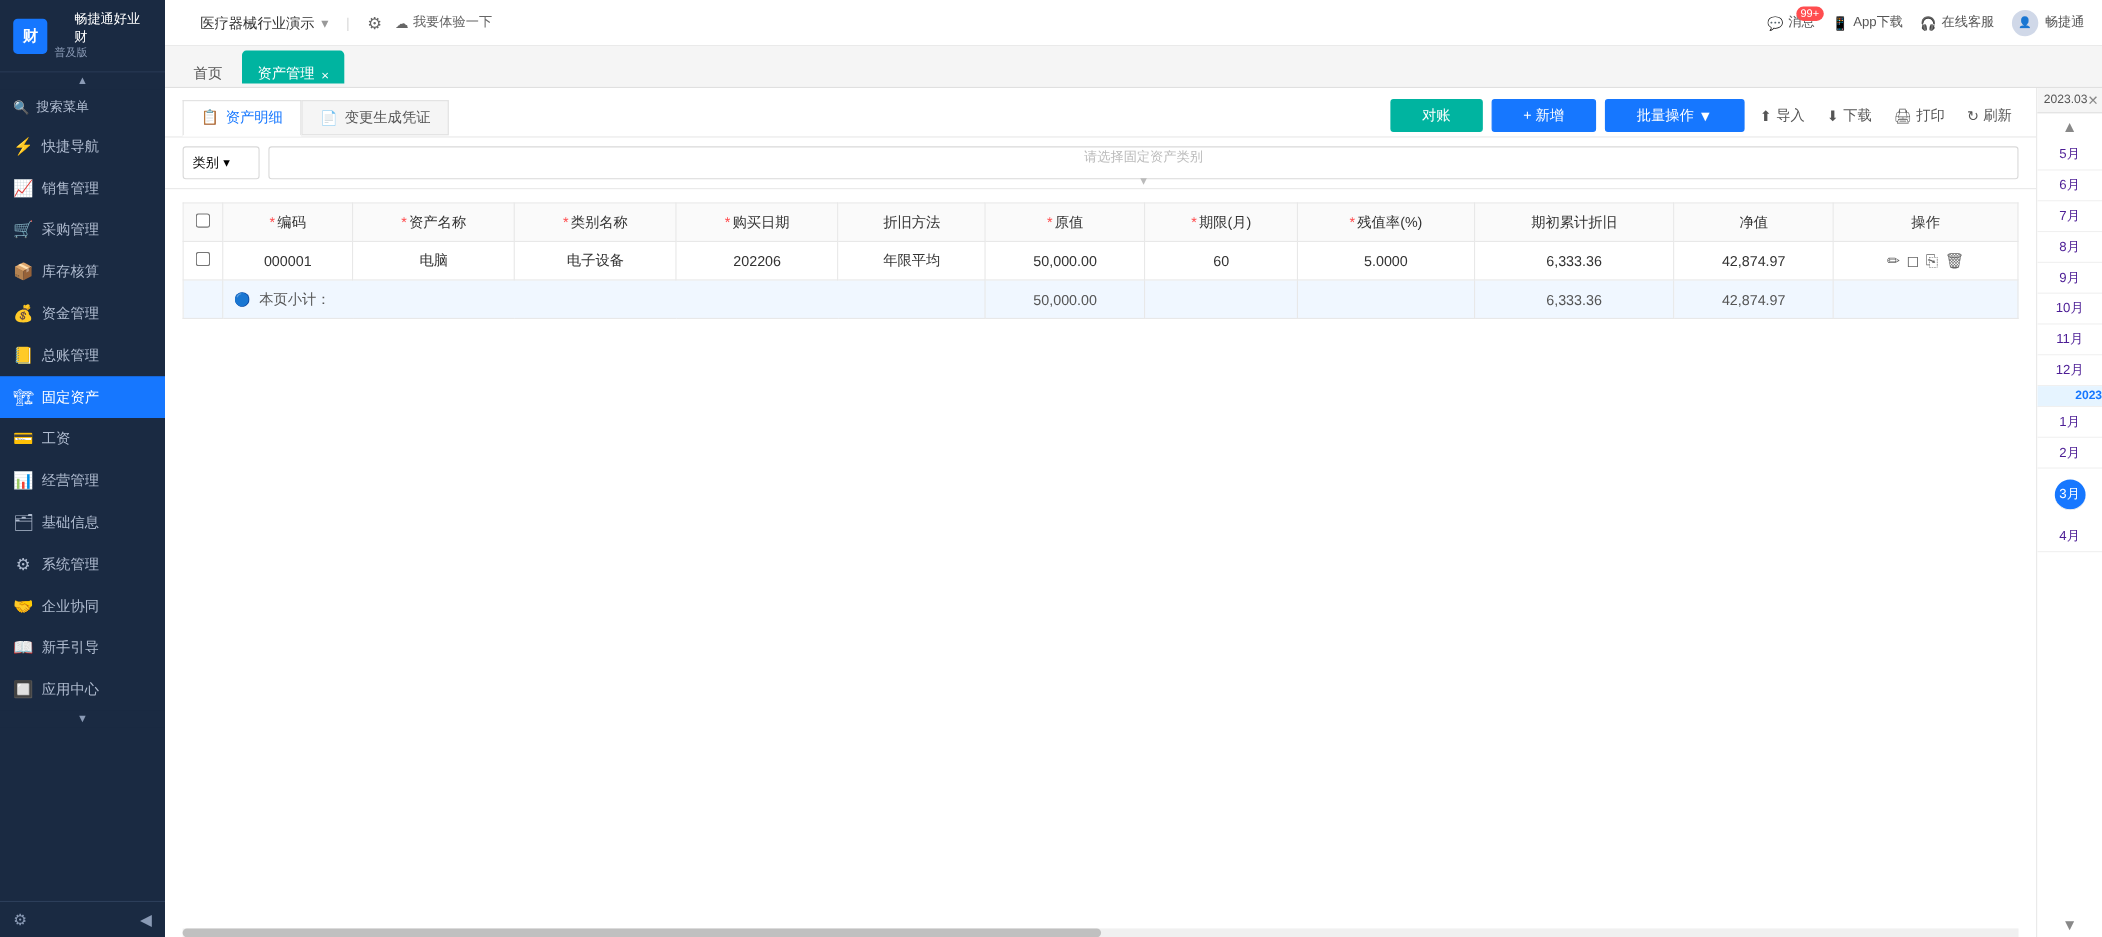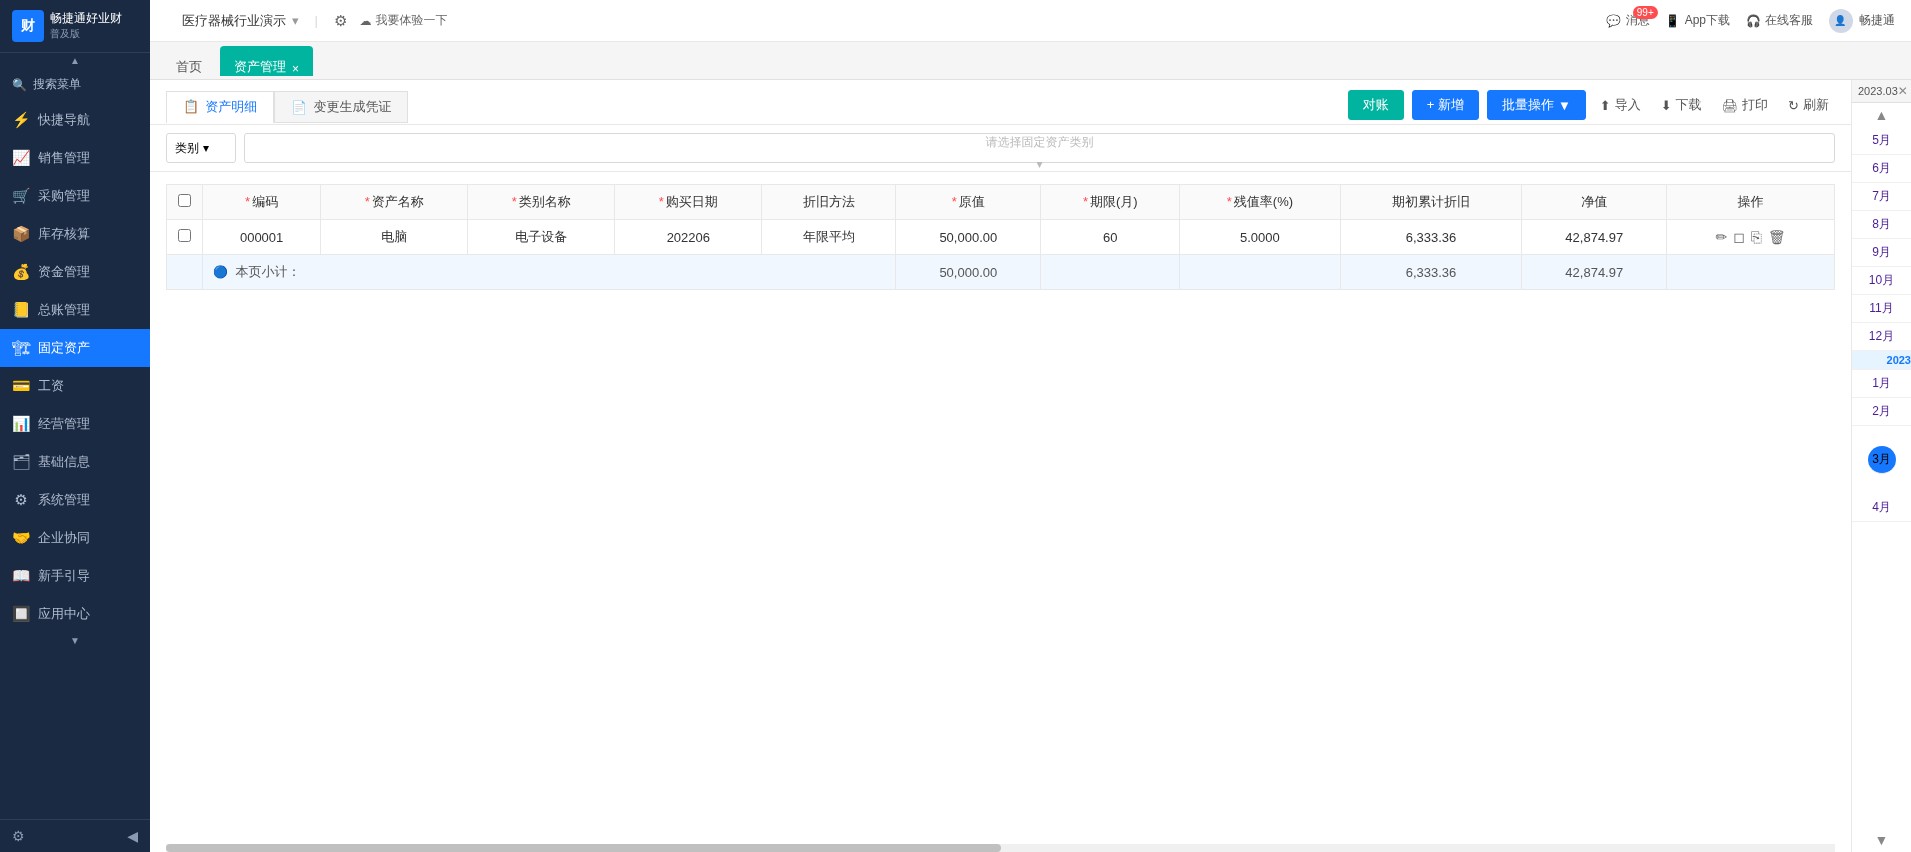--- a/index.html
+++ b/index.html
@@ -19,20 +19,21 @@
       background: #1a2a42;
       border-bottom: 1px solid #2c3e5a;
       display: flex;
       align-items: center;
       gap: 6px;
     }
     .sidebar-logo-text {
       color: #fff;
       font-size: 12px;
       line-height: 1.3;
+      margin-left: 18px;
     }
     .sidebar-logo-sub {
       color: #8a9ab5;
       font-size: 10px;
     }
     .sidebar-search {
       display: flex;
       align-items: center;
       gap: 6px;
       padding: 8px 12px;
@@ -218,21 +219,21 @@
       background: #fff;
       color: #1677ff;
       border-bottom: 2px solid #1677ff;
       border-bottom-color: #fff;
       position: relative;
       z-index: 1;
     }
     .subtab-icon { font-size: 13px; }
     .btn {
       height: 30px;
-      padding: 0 14px;
+      padding: 0 28px;
       border-radius: 3px;
       border: 1px solid #d9d9d9;
       background: #fff;
       font-size: 13px;
       cursor: pointer;
       display: flex;
       align-items: center;
       gap: 4px;
       color: #333;
     }
@@ -386,28 +387,28 @@
     .rs-month-item {
       padding: 5px 0;
       text-align: center;
       cursor: pointer;
       color: #4c1d95;
       font-size: 12px;
       border-bottom: 1px solid #f0f0f0;
     }
     .rs-month-item.current {
       background: #1677ff;
-      color: #000000;
+      color: #ffffff;
       border-radius: 50%;
       width: 28px;
       height: 28px;
       display: flex;
       align-items: center;
       justify-content: center;
-      margin: 20px auto;
+      margin: 10px auto;
       padding: 0;
     }
     .rs-month-item.year-label {
       background: #e6f4ff;
       color: #1677ff;
       font-weight: bold;
       font-size: 11px;
       padding: 3px 0;
       text-align: right;
     }

